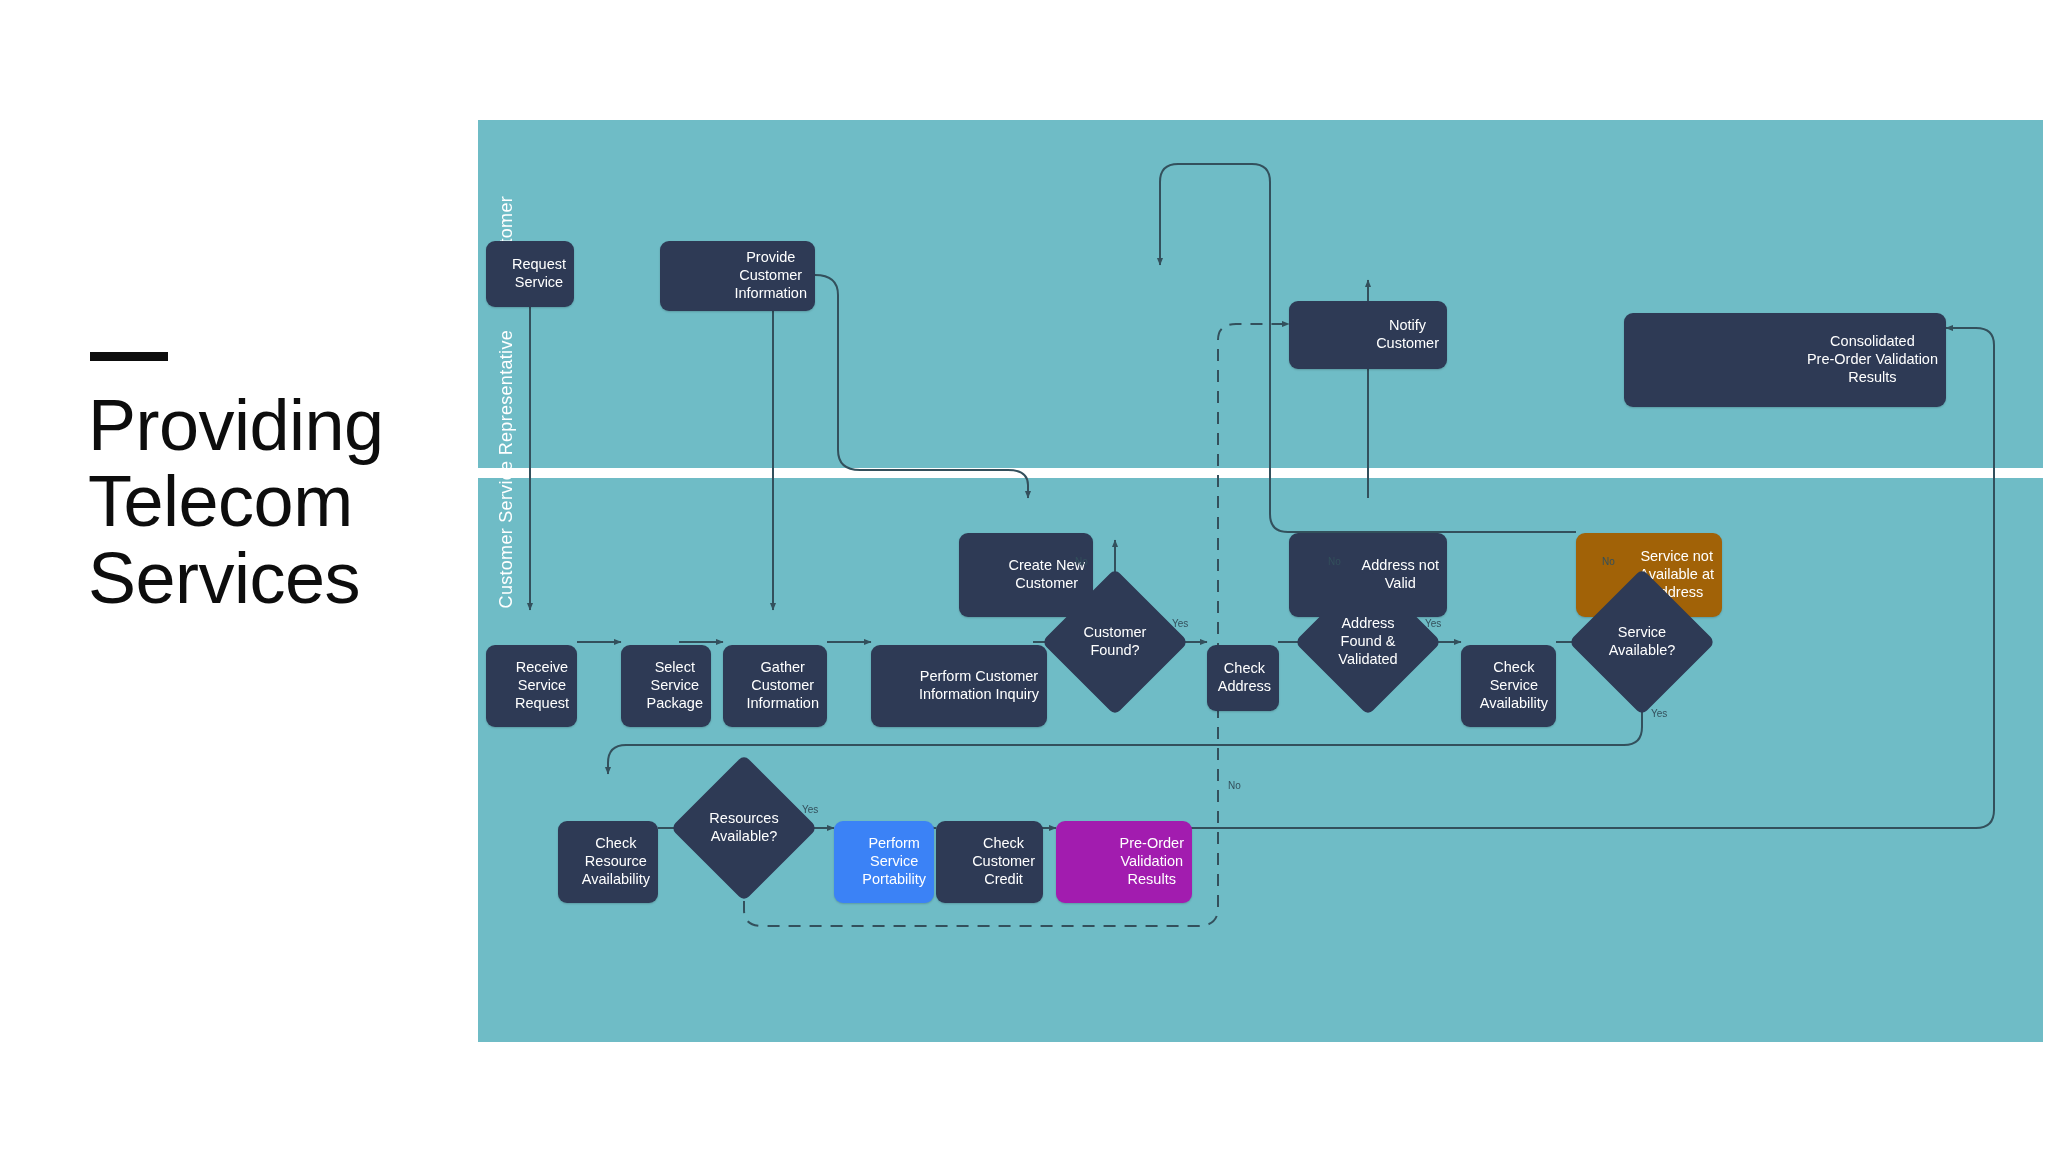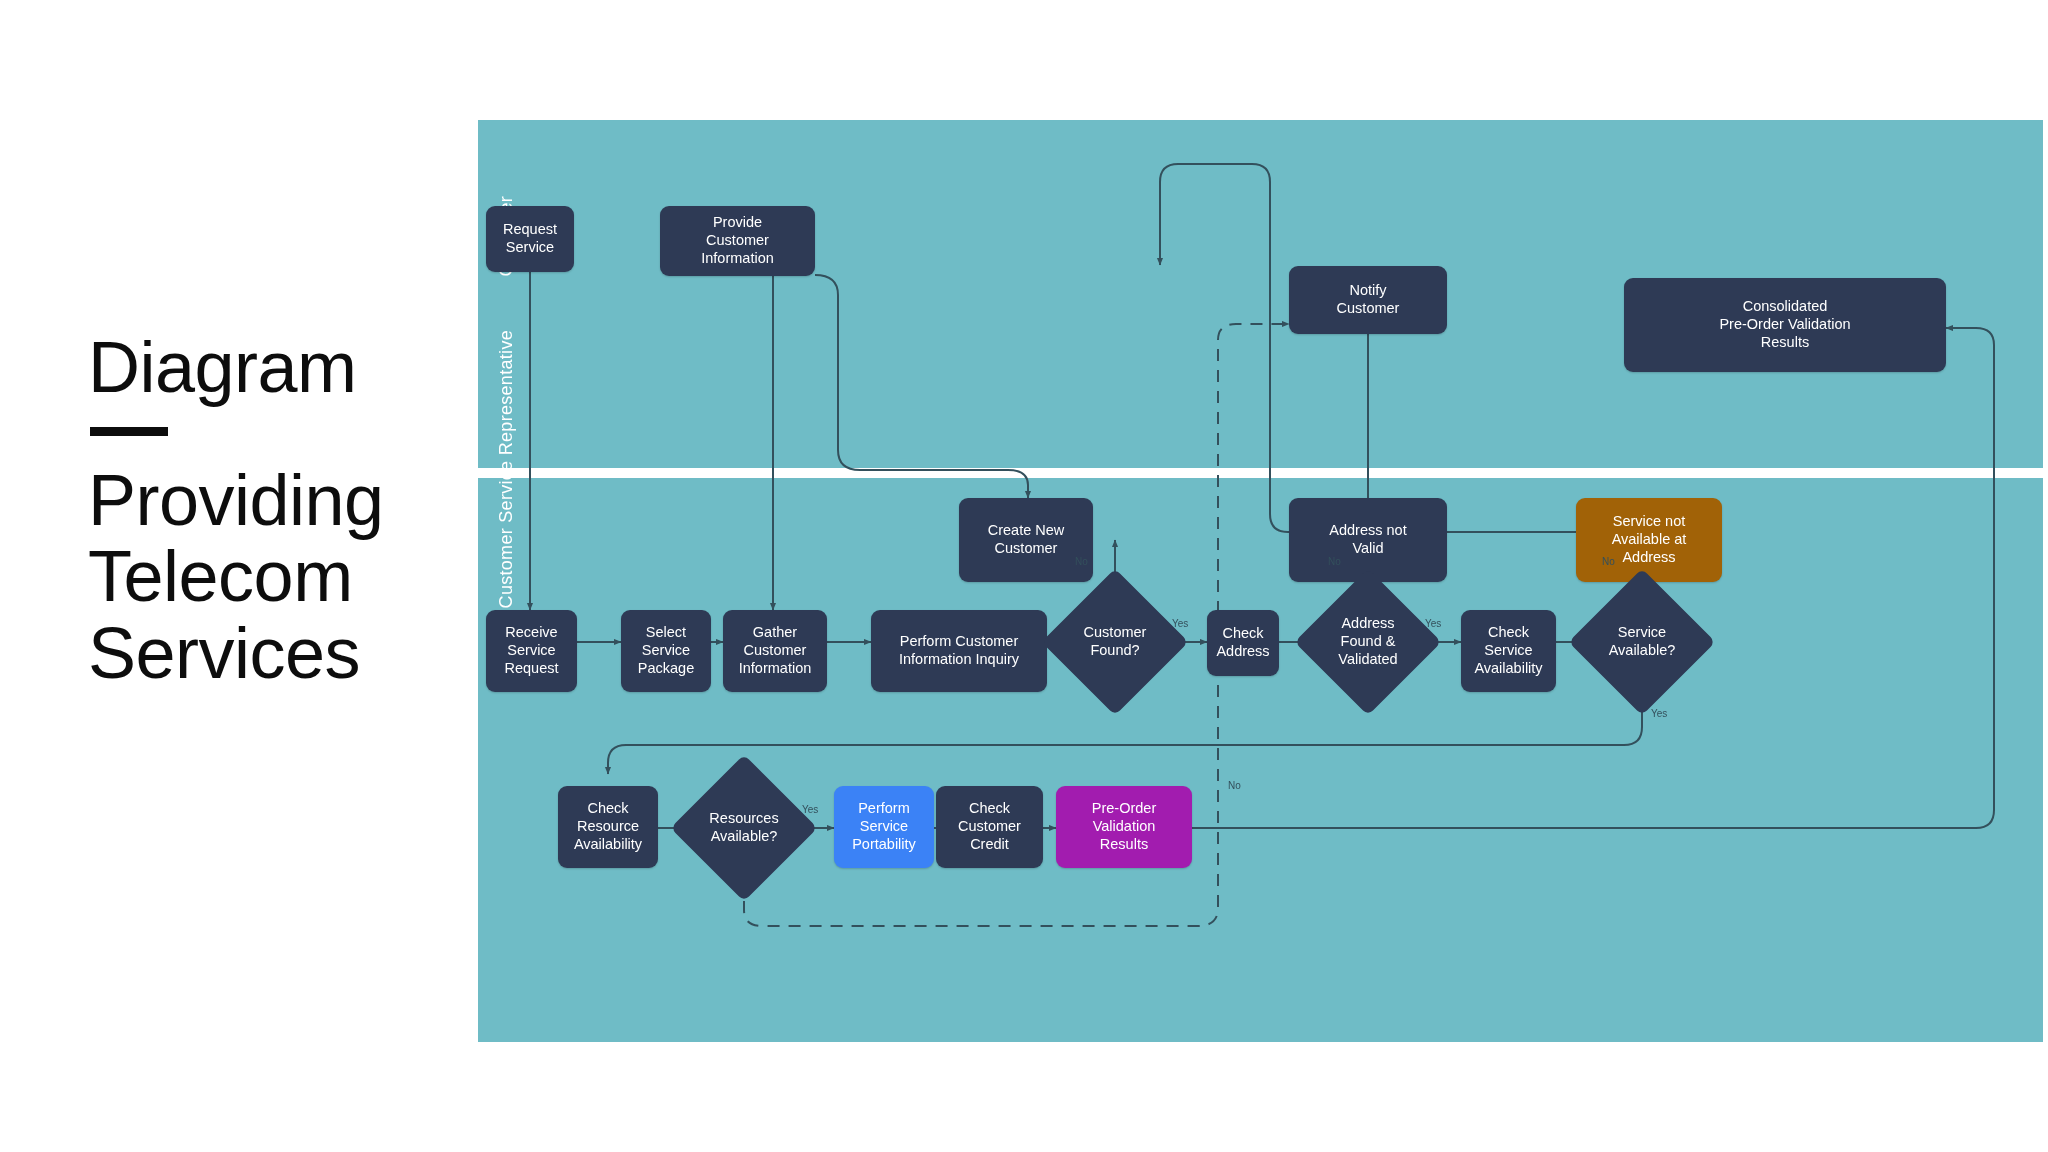--- a/index.html
+++ b/index.html
@@ -27,41 +27,40 @@
       writing-mode:vertical-rl;transform:rotate(180deg);white-space:nowrap;}
   #lane-label-customer{left:18px;top:76px;}
   #lane-label-csr{left:18px;top:210px;}
 
   
   #wires{position:absolute;left:0;top:0;width:1565px;height:922px;
          pointer-events:none;}
 
   
   .node{position:absolute;background:#2e3a55;color:#ffffff;border-radius:9px;
-        display:flex;align-items:center;justify-content:center;text-align:center;
+        display:flex;align-items:center;justify-content:flex-end;text-align:center;
         font-size:14.5px;line-height:1.22;padding:19px 8px;box-sizing:border-box;
-        box-shadow:0 1px 2px rgba(0,0,0,.18);}
+        box-shadow:0 1px 2px rgba(0,0,0,.18);margin-top:35px;}
   .node span{display:block;}
 
   .decision{position:absolute;width:104px;height:104px;background:#2e3a55;
         transform:rotate(45deg);border-radius:7px;}
   .decision-wrap{position:absolute;}
   .decision-label{position:absolute;left:-34px;top:0;width:172px;height:104px;
         display:flex;align-items:center;justify-content:center;text-align:center;
         color:#fff;font-size:14.5px;line-height:1.22;}
 
   .edge-label{position:absolute;color:#33505c;font-size:10px;}
 </style>
 </head>
 <body>
 
 <div id="stage">
 
   <div id="title-block">
-    <div id="title-line1">Diagram</div>
     <div id="title-rule"></div>
     <div id="title-line2">Providing Telecom Services</div>
   </div>
 
   <div id="diagram">
 
     <div class="lane" id="lane-customer" style="background: rgb(111, 188, 198);"></div>
     <div class="lane" id="lane-csr" style="background: rgb(111, 188, 198);"></div>
 
     <div class="lane-label" id="lane-label-customer">Customer</div>

